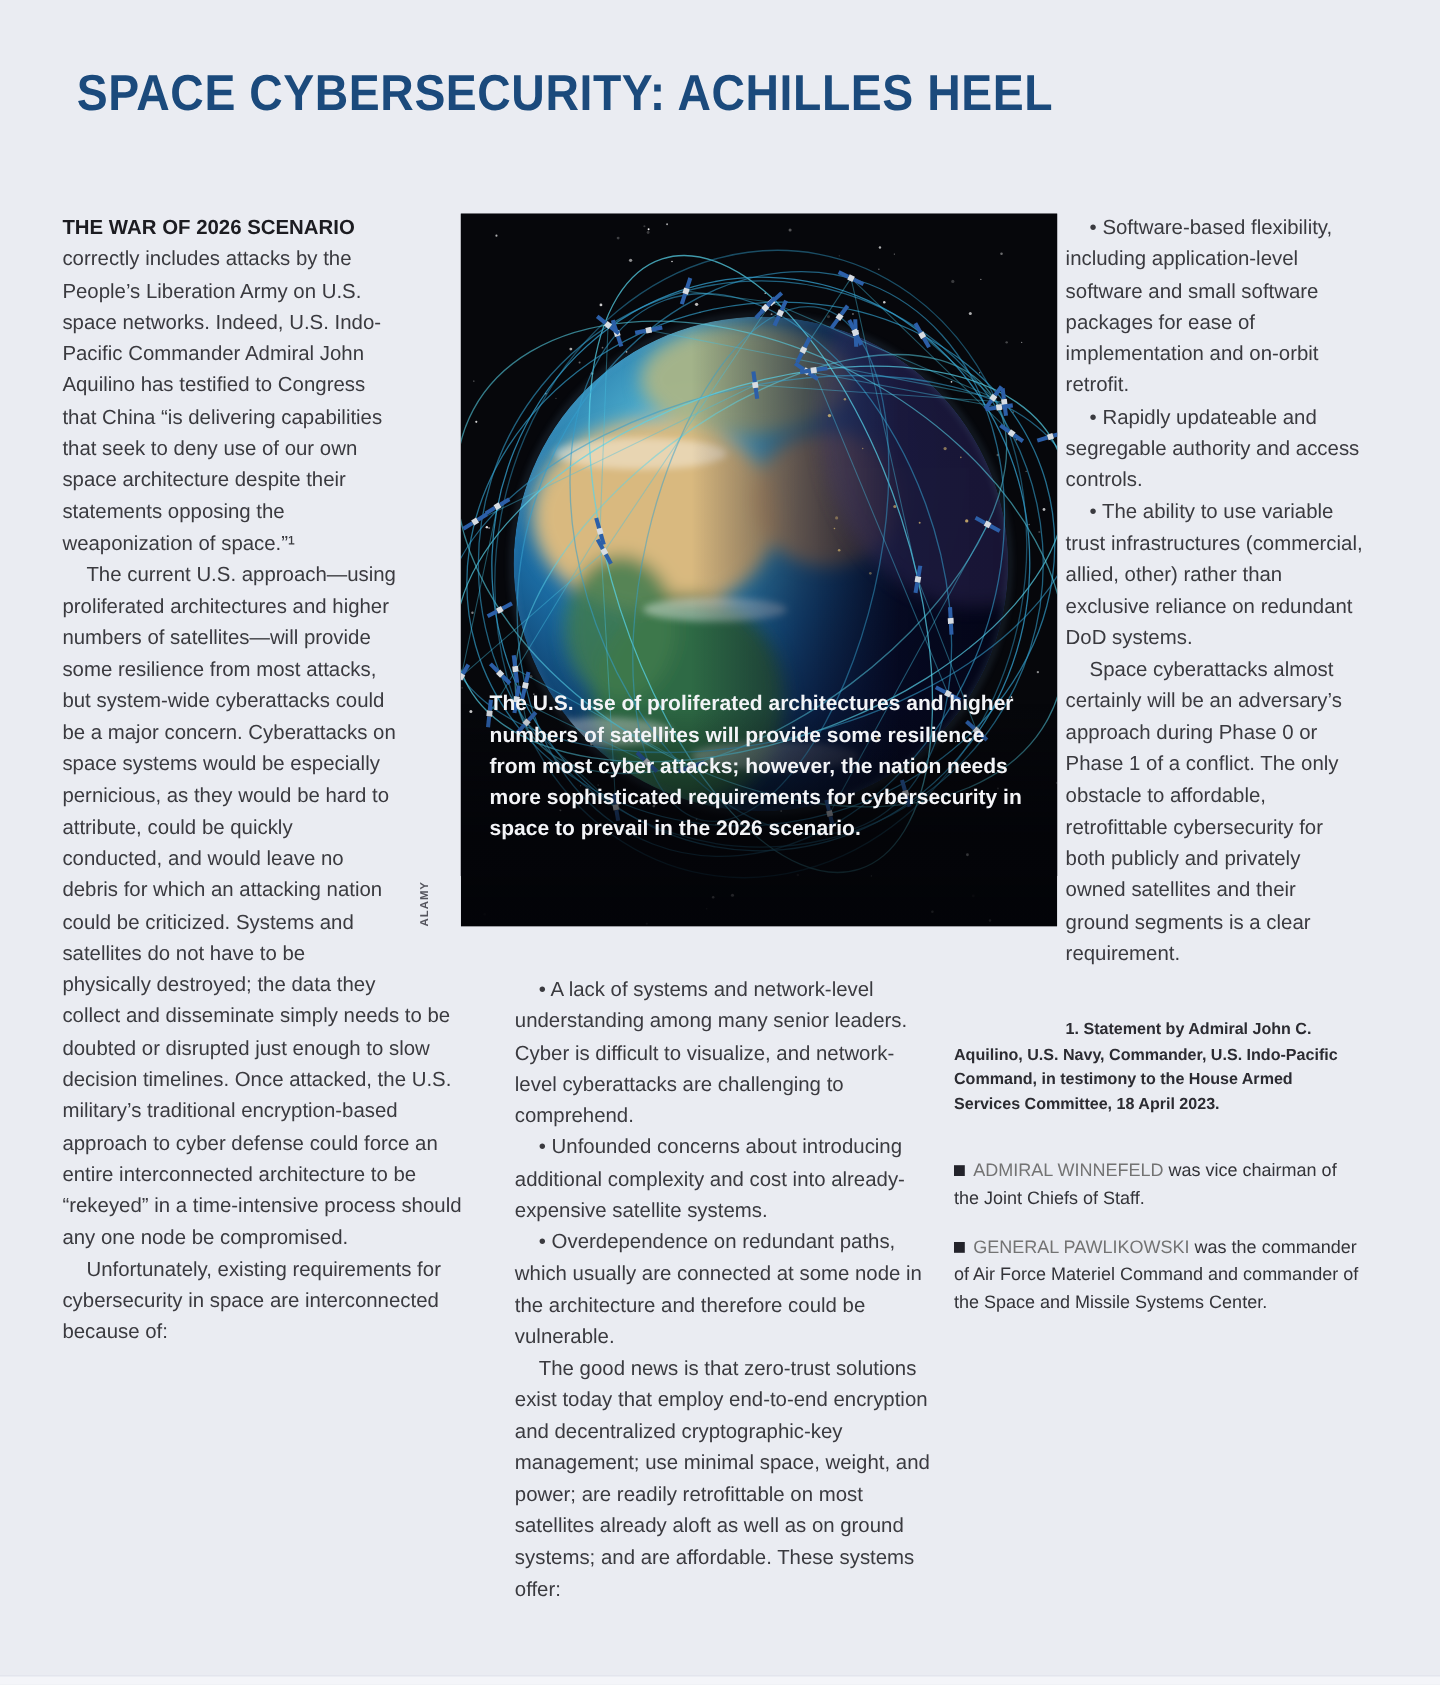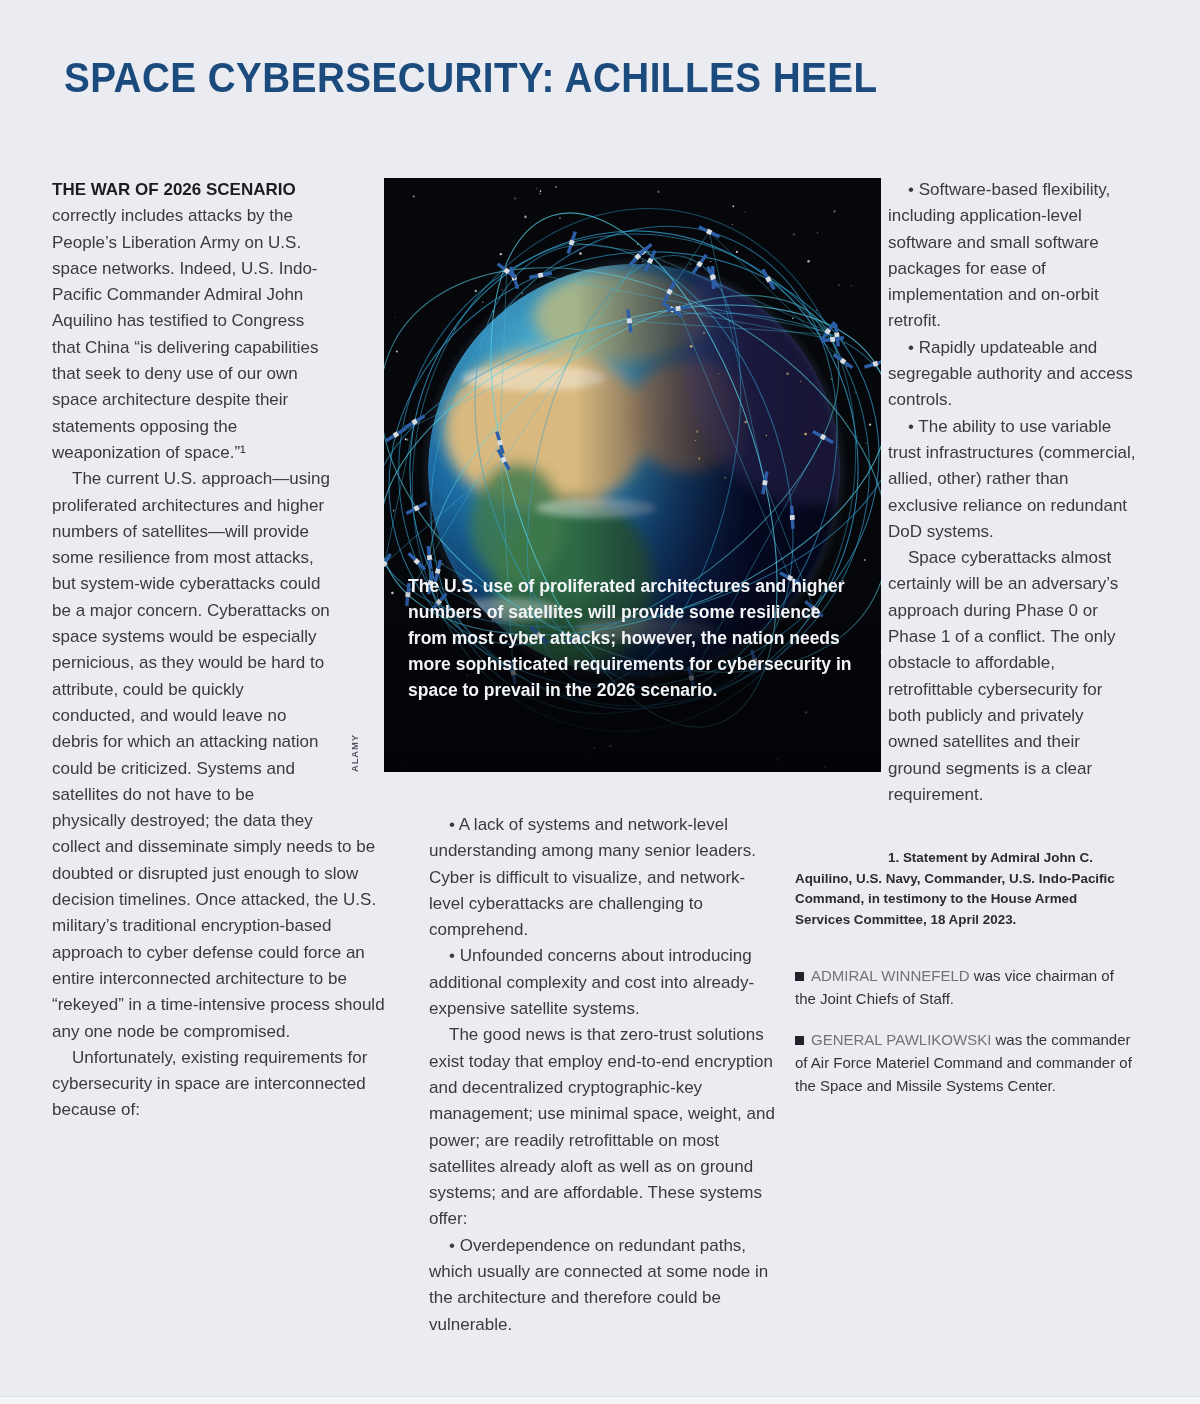--- a/index.html
+++ b/index.html
@@ -531,22 +531,22 @@
 
       <rect y="408" width="497" height="186" fill="url(#fadeDown)"></rect>
     </svg>
     <div class="caption">The U.S. use of proliferated architectures and higher numbers of satellites will provide some resilience from most cyber attacks; however, the nation needs more sophisticated requirements for cybersecurity in space to prevail in the 2026 scenario.</div>
   </div>
   <span class="credit">ALAMY</span>
 
   <div class="col col2">
     <p>• A lack of systems and network-level understanding among many senior leaders. Cyber is difficult to visualize, and network-level cyberattacks are challenging to comprehend.</p>
     <p>• Unfounded concerns about introducing additional complexity and cost into already-expensive satellite systems.</p>
+    <p>• Overdependence on redundant paths, which usually are connected at some node in the architecture and therefore could be vulnerable.</p>
     <p>The good news is that zero-trust solutions exist today that employ end-to-end encryption and decentralized cryptographic-key management; use minimal space, weight, and power; are readily retrofittable on most satellites already aloft as well as on ground systems; and are affordable. These systems offer:</p>
-    <p>• Overdependence on redundant paths, which usually are connected at some node in the architecture and therefore could be vulnerable.</p>
   </div>
 
   <div class="col col3">
     <div class="wrap-spacer"></div>
     <p>• Software-based flexibility, including application-level software and small software packages for ease of implementation and on-orbit retrofit.</p>
     <p>• Rapidly updateable and segregable authority and access controls.</p>
     <p>• The ability to use variable trust infrastructures (commercial, allied, other) rather than exclusive reliance on redundant DoD systems.</p>
     <p>Space cyberattacks almost certainly will be an adversary’s approach during Phase 0 or Phase 1 of a conflict. The only obstacle to affordable, retrofittable cybersecurity for both publicly and privately owned satellites and their ground segments is a clear requirement.</p>
     <p class="footnote">1. Statement by Admiral John C. Aquilino, U.S. Navy, Commander, U.S. Indo-Pacific Command, in testimony to the House Armed Services Committee, 18 April 2023.</p>
     <p class="bio"><span class="bio-square"></span><span class="bio-name">ADMIRAL WINNEFELD</span><span> was vice chairman of the Joint Chiefs of Staff.</span></p>

